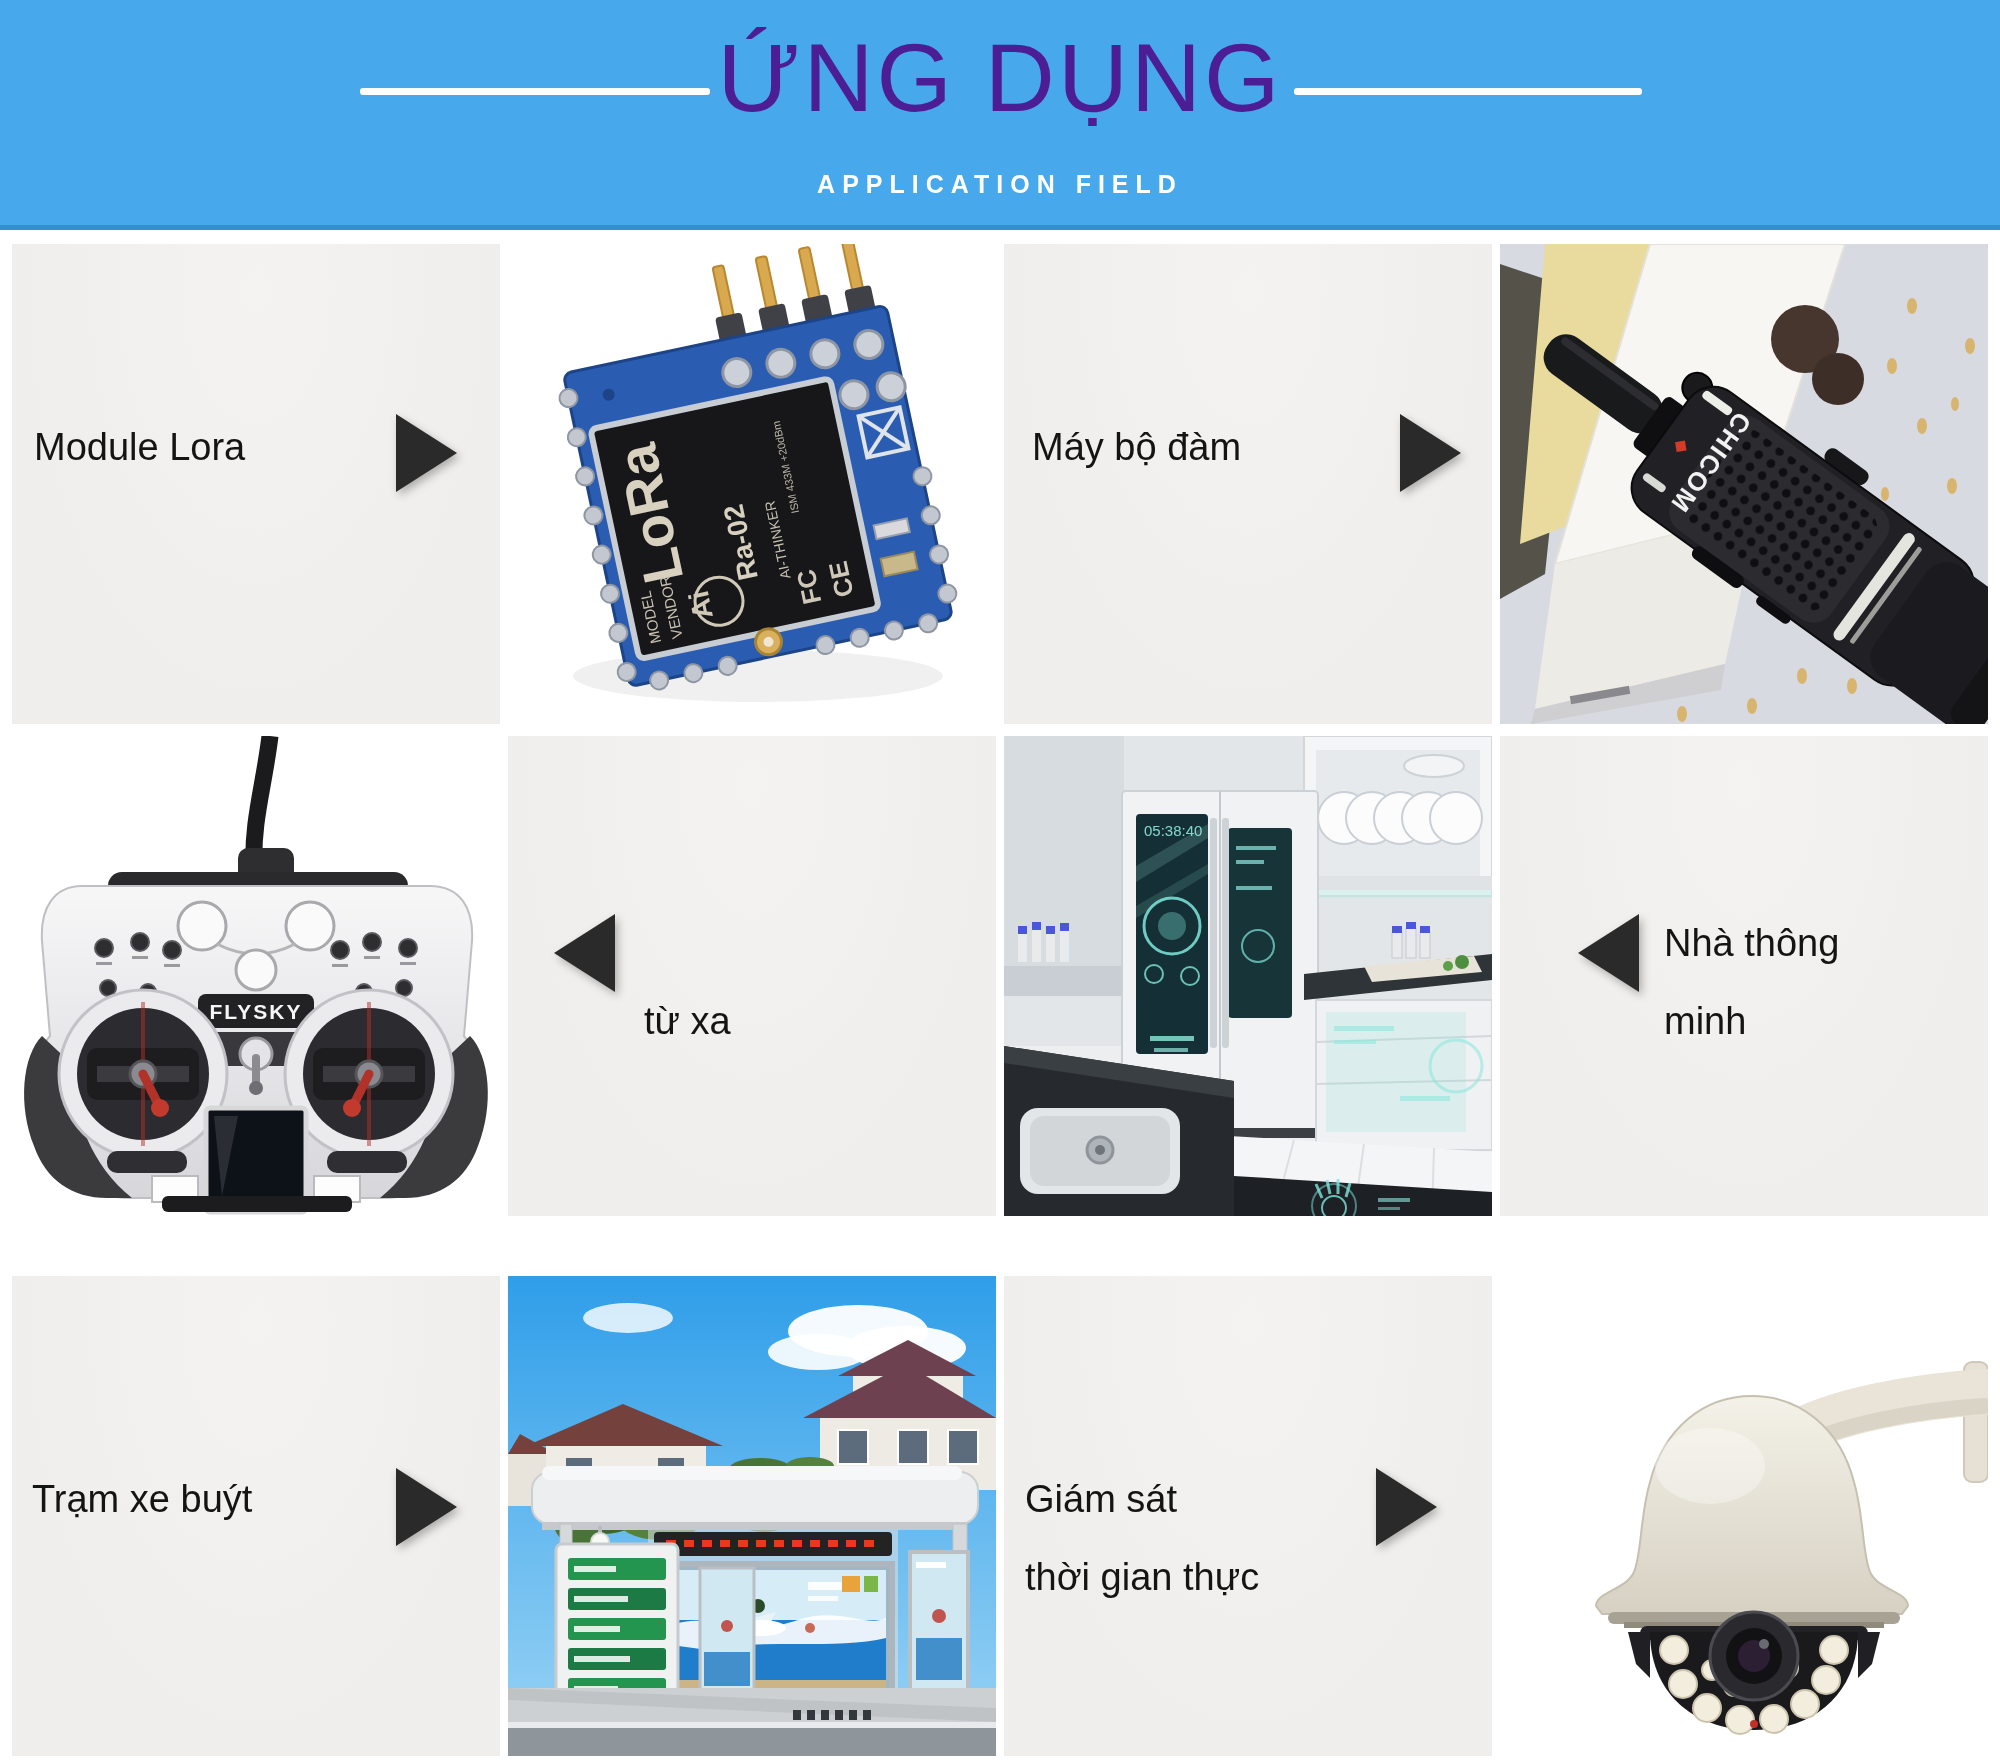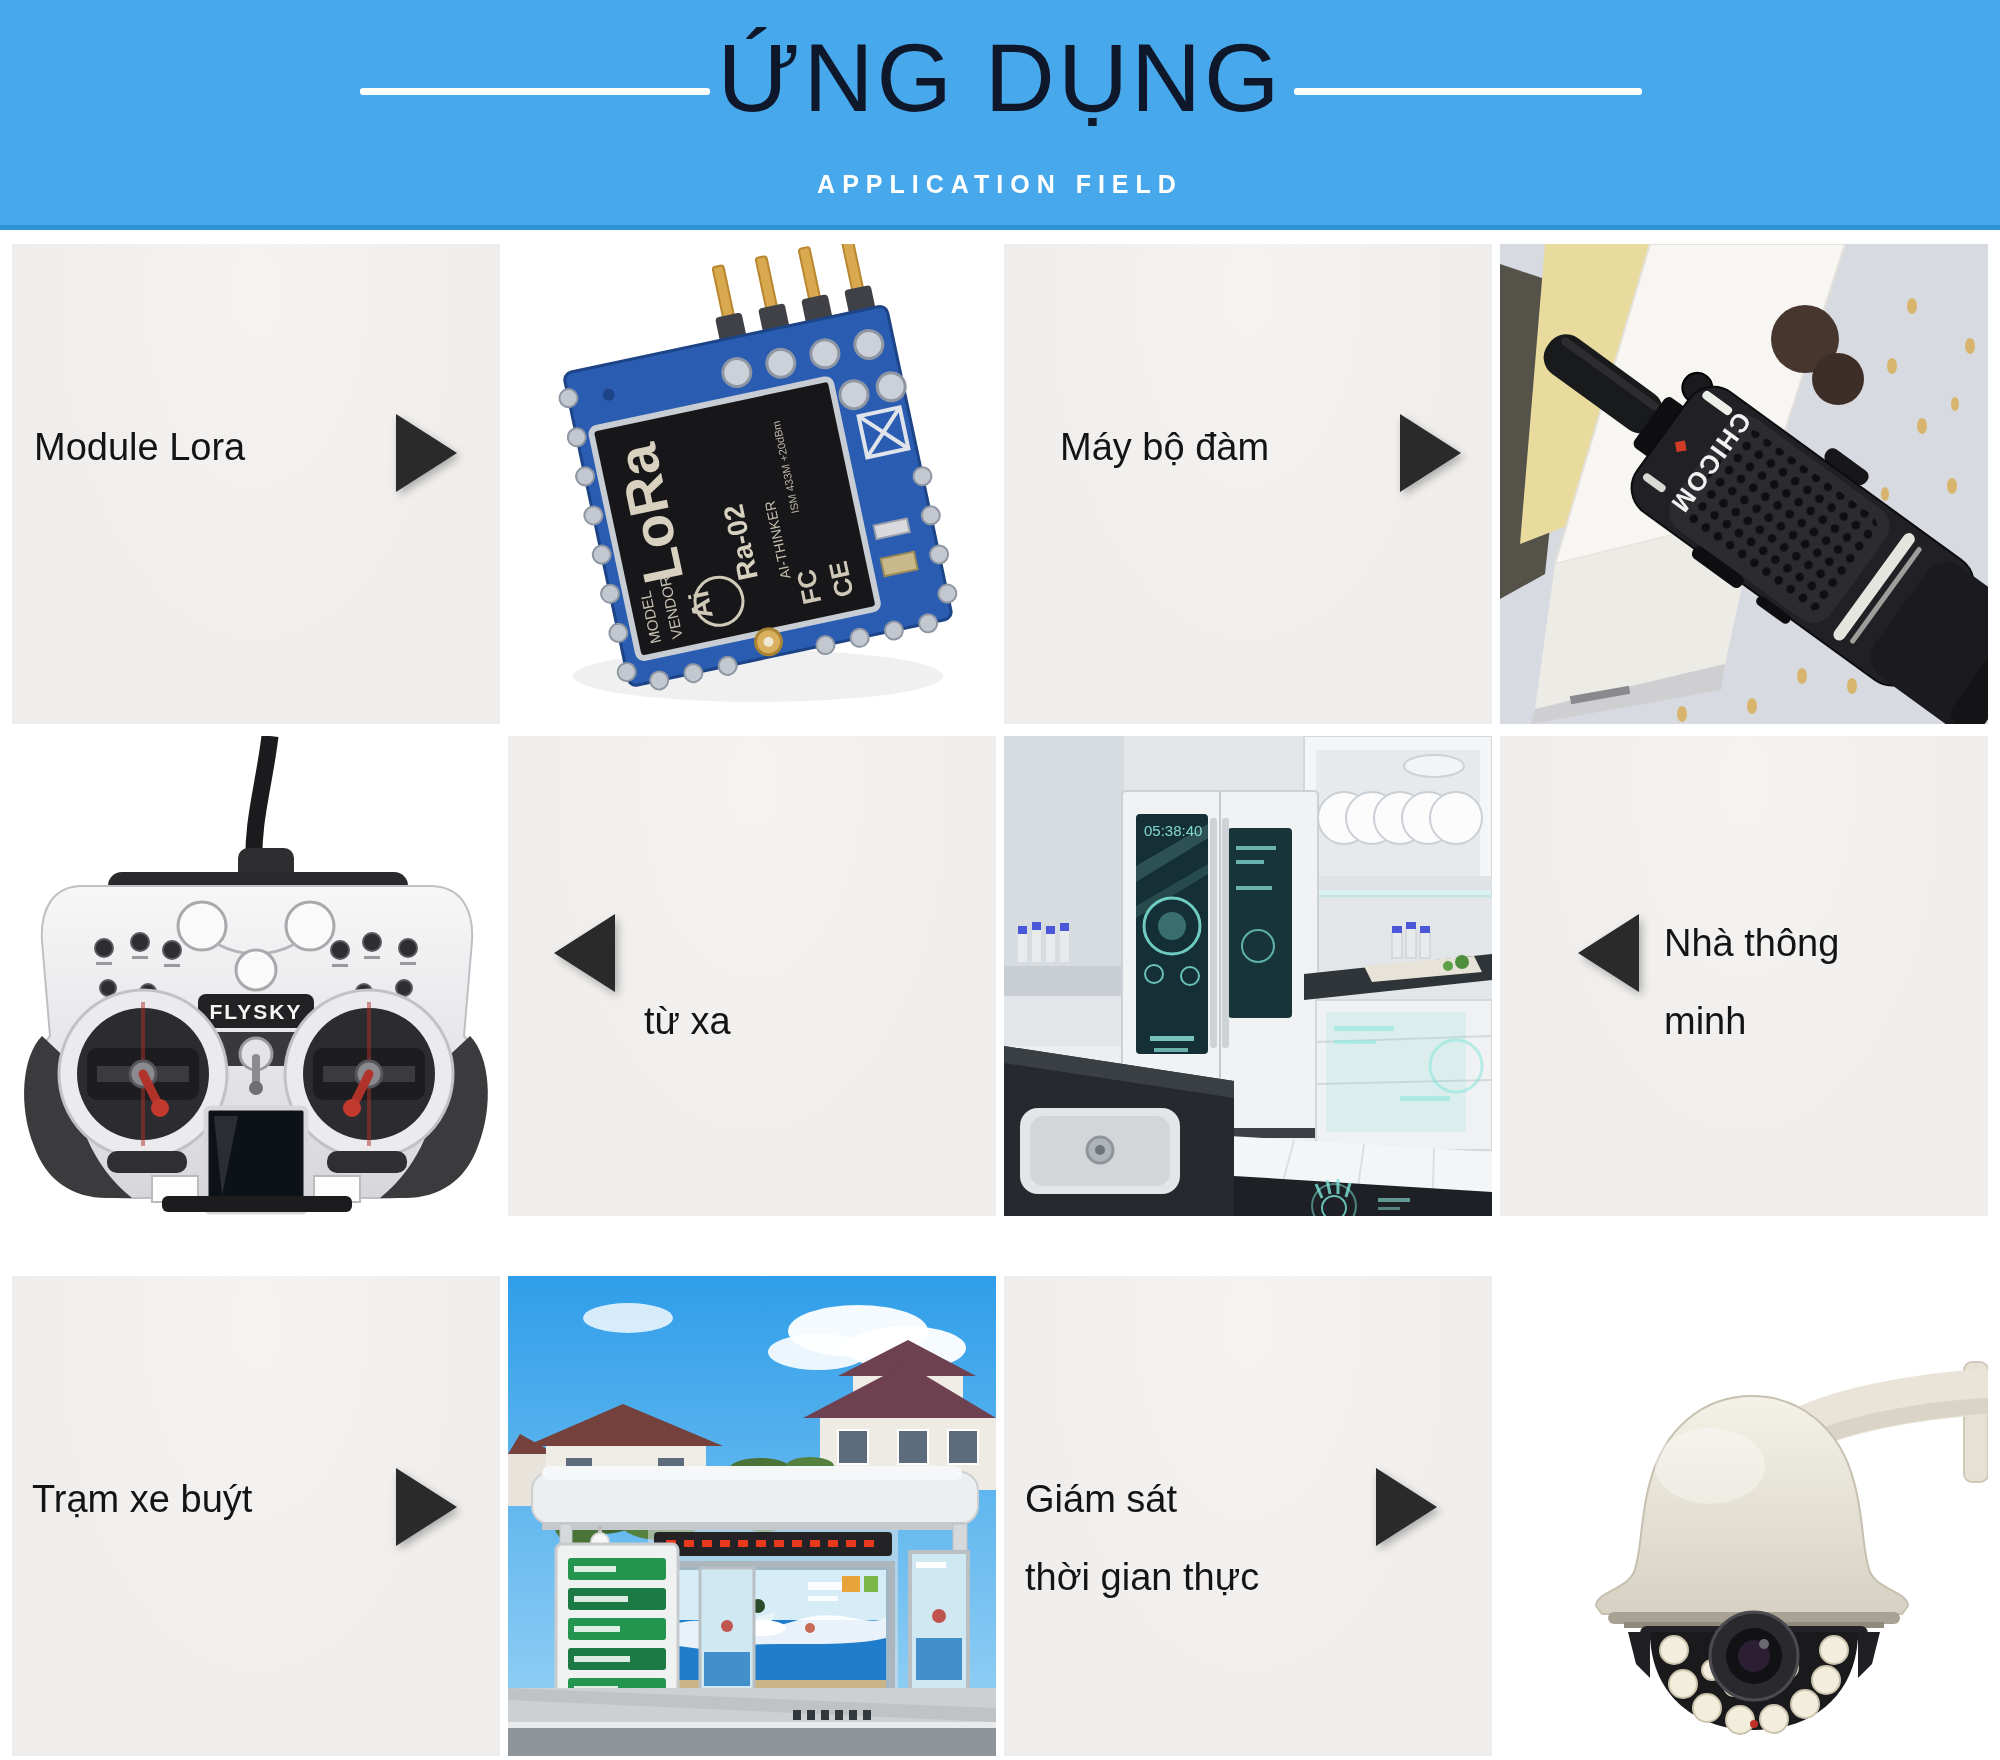--- a/index.html
+++ b/index.html
@@ -2,38 +2,38 @@
 <html><head>
 <meta charset="utf-8">
 <style>
   html,body{margin:0;padding:0;background:#ffffff;}
   .page{position:relative;width:2000px;height:1760px;background:#ffffff;overflow:hidden;
         font-family:"Liberation Sans","DejaVu Sans",sans-serif;}
   
   .header{position:absolute;left:0;top:0;width:2000px;height:225px;background:#48a8ec;
           border-bottom:5px solid #2f90d2;}
   .header-title{position:absolute;left:0;top:22px;width:2000px;text-align:center;
-                font-size:97px;font-weight:400;color:#0f172a;letter-spacing:3px;}
+                font-size:97px;font-weight:400;color:#4c1d95;letter-spacing:3px;}
   .header-line{position:absolute;top:88px;height:7px;background:#ffffff;border-radius:3px;}
   .line-left{left:360px;width:350px;}
   .line-right{left:1294px;width:348px;}
   .header-subtitle{position:absolute;left:0;top:170px;width:2000px;text-align:center;
                    font-size:25px;font-weight:700;color:#ffffff;letter-spacing:7px;}
   
   .cell{position:absolute;width:488px;height:480px;overflow:hidden;}
   .r1{top:244px}.r2{top:736px}.r3{top:1276px}
   .c1{left:12px}.c2{left:508px}.c3{left:1004px}.c4{left:1500px}
   .cell.gray{background:radial-gradient(ellipse at 50% 10%,#f4f3f2 0%,#efeeec 70%);}
   .cell.photo{background:#ffffff;}
   .label{position:absolute;font-size:38px;line-height:78px;color:#141414;white-space:nowrap;}
   .arw{position:absolute;width:0;height:0;filter:drop-shadow(3px 4px 4px rgba(0,0,0,0.28));}
   .arw.right{border-top:39px solid transparent;border-bottom:39px solid transparent;border-left:61px solid #2a2a2a;}
   .arw.left{border-top:39px solid transparent;border-bottom:39px solid transparent;border-right:61px solid #2a2a2a;}
   .lab-a{left:22px;top:164px}  .arw-a{left:384px;top:170px}
-  .lab-b{left:56px;top:164px}  .arw-b{left:396px;top:170px}
+  .lab-b{left:28px;top:164px}  .arw-b{left:396px;top:170px}
   .lab-c{left:136px;top:168px} .arw-c{left:46px;top:178px}
   .lab-d{left:164px;top:168px} .arw-d{left:78px;top:178px}
   .lab-e{left:20px;top:184px}  .arw-e{left:384px;top:192px}
   .lab-f{left:21px;top:184px}  .arw-f{left:372px;top:192px}
   .ph{display:block;width:488px;height:480px;}
   svg text{font-family:"Liberation Sans","DejaVu Sans",sans-serif;}
 </style>
 </head>
 <body>
 

